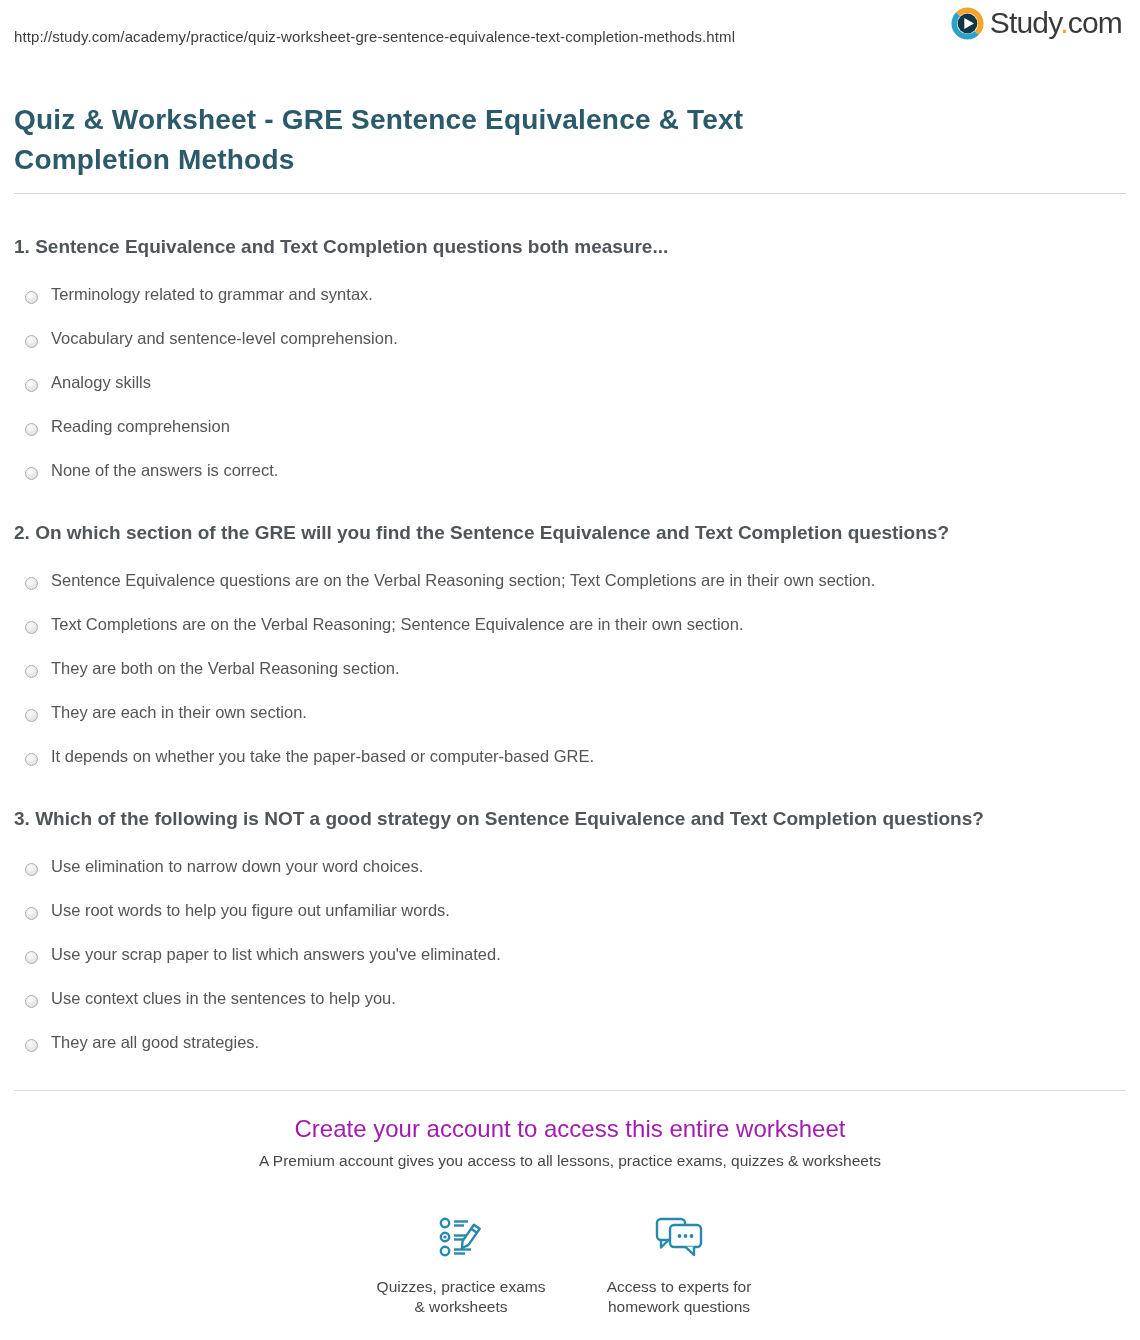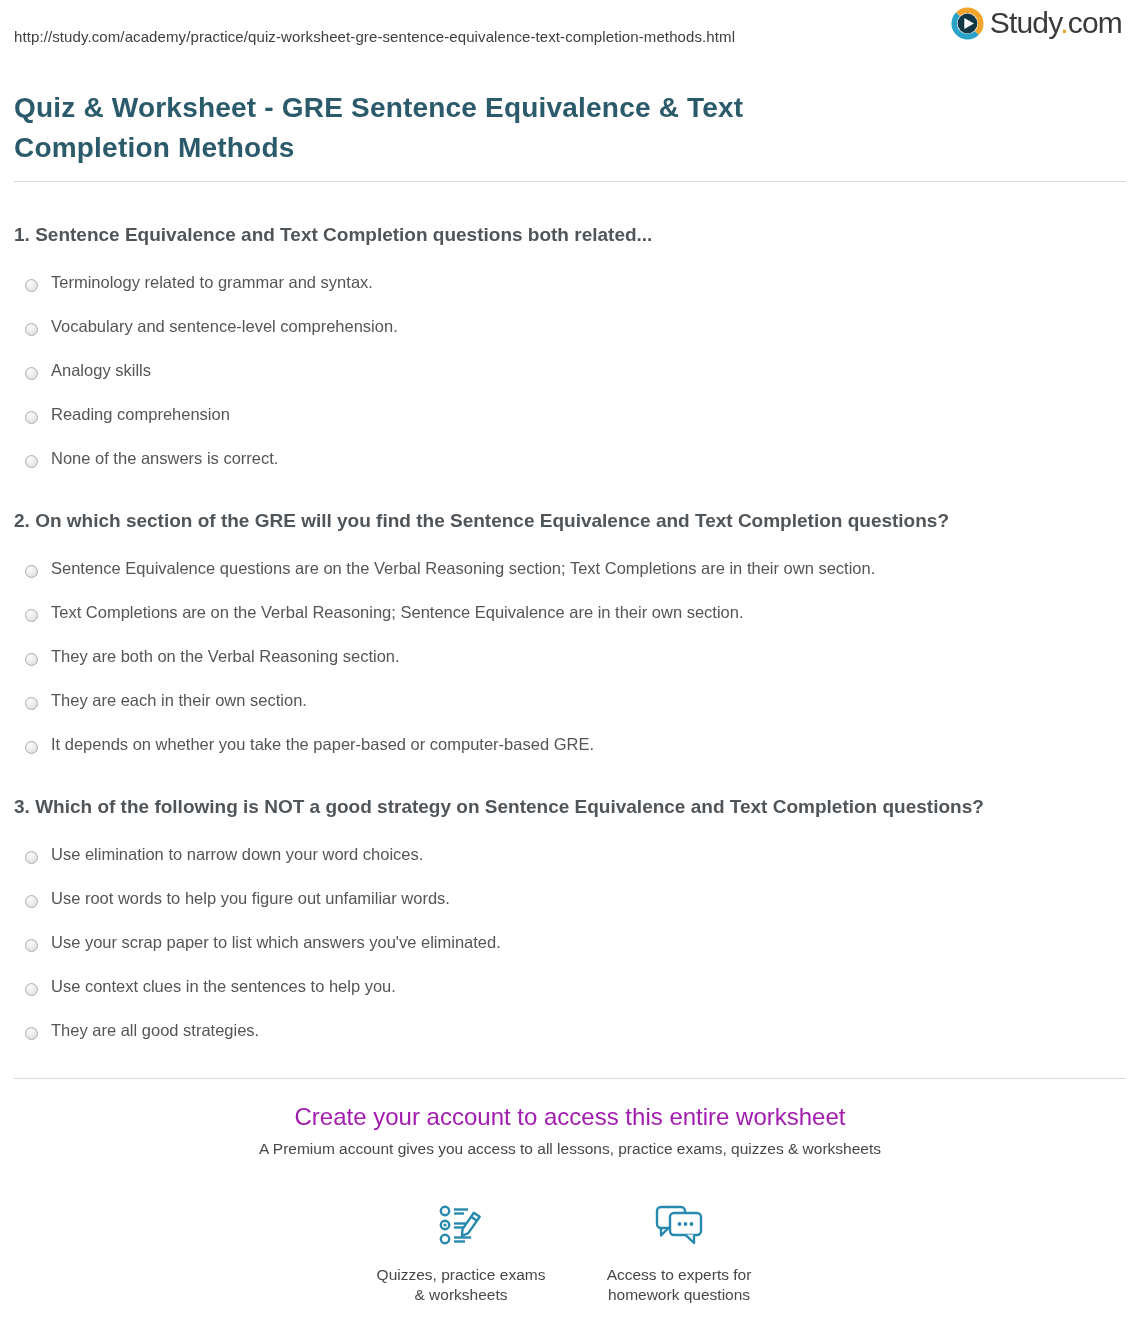--- a/index.html
+++ b/index.html
@@ -13,21 +13,21 @@
 
   
   .header { position: relative; padding-top: 28px; height: 52px; }
   .url { font-size: 15px; color: #3e3e3e; letter-spacing: 0.1px; }
   .logo { position: absolute; right: 4px; top: 6px; display: flex; align-items: center; cursor: pointer; }
   .logo svg { display: block; margin-right: 6px; }
   .logo-text { font-size: 30px; font-weight: 400; color: #3a3a3a; letter-spacing: -0.8px; }
   .logo-dot { color: #f5a01e; }
 
   
-  .title { margin-top: 36px; font-size: 28px; line-height: 40px; font-weight: 600; color: #2b5a6b; max-width: 800px; letter-spacing: 0.2px; }
+  .title { margin-top: 48px; font-size: 28px; line-height: 40px; font-weight: 600; color: #2b5a6b; max-width: 800px; letter-spacing: 0.2px; }
   .divider { border: none; border-top: 1px solid #d9d9d9; margin-top: 13px; }
 
   
   .question { margin-top: 40px; }
   .question-title { font-size: 19px; font-weight: 700; color: #50555a; line-height: 26px; }
   .option { display: flex; align-items: flex-end; margin-top: 24px; padding-left: 11px; cursor: pointer; }
   .radio {
     width: 13px; height: 13px; border-radius: 50%;
     border: 1px solid #aeaeae;
     background: radial-gradient(circle at 35% 30%, #fcfcfc 0%, #e9e9e9 55%, #d9d9d9 100%);
@@ -64,21 +64,21 @@
         </svg>
       </span>
       <span class="logo-text"><span>Study</span><span class="logo-dot">.</span><span>com</span></span>
     </div>
   </div>
 
   <h1 class="title">Quiz &amp; Worksheet - GRE Sentence Equivalence &amp; Text Completion Methods</h1>
   <hr class="divider">
 
   <div class="question">
-    <h2 class="question-title"><span>1.</span> <span>Sentence Equivalence and Text Completion questions both related...</span></h2>
+    <h2 class="question-title"><span>1.</span> <span>Sentence Equivalence and Text Completion questions both measure...</span></h2>
     <div class="option">
         <span class="radio"></span>
         <span class="option-label">Terminology related to grammar and syntax.</span>
       </div>
     <div class="option">
         <span class="radio"></span>
         <span class="option-label">Vocabulary and sentence-level comprehension.</span>
       </div>
     <div class="option">
         <span class="radio"></span>

